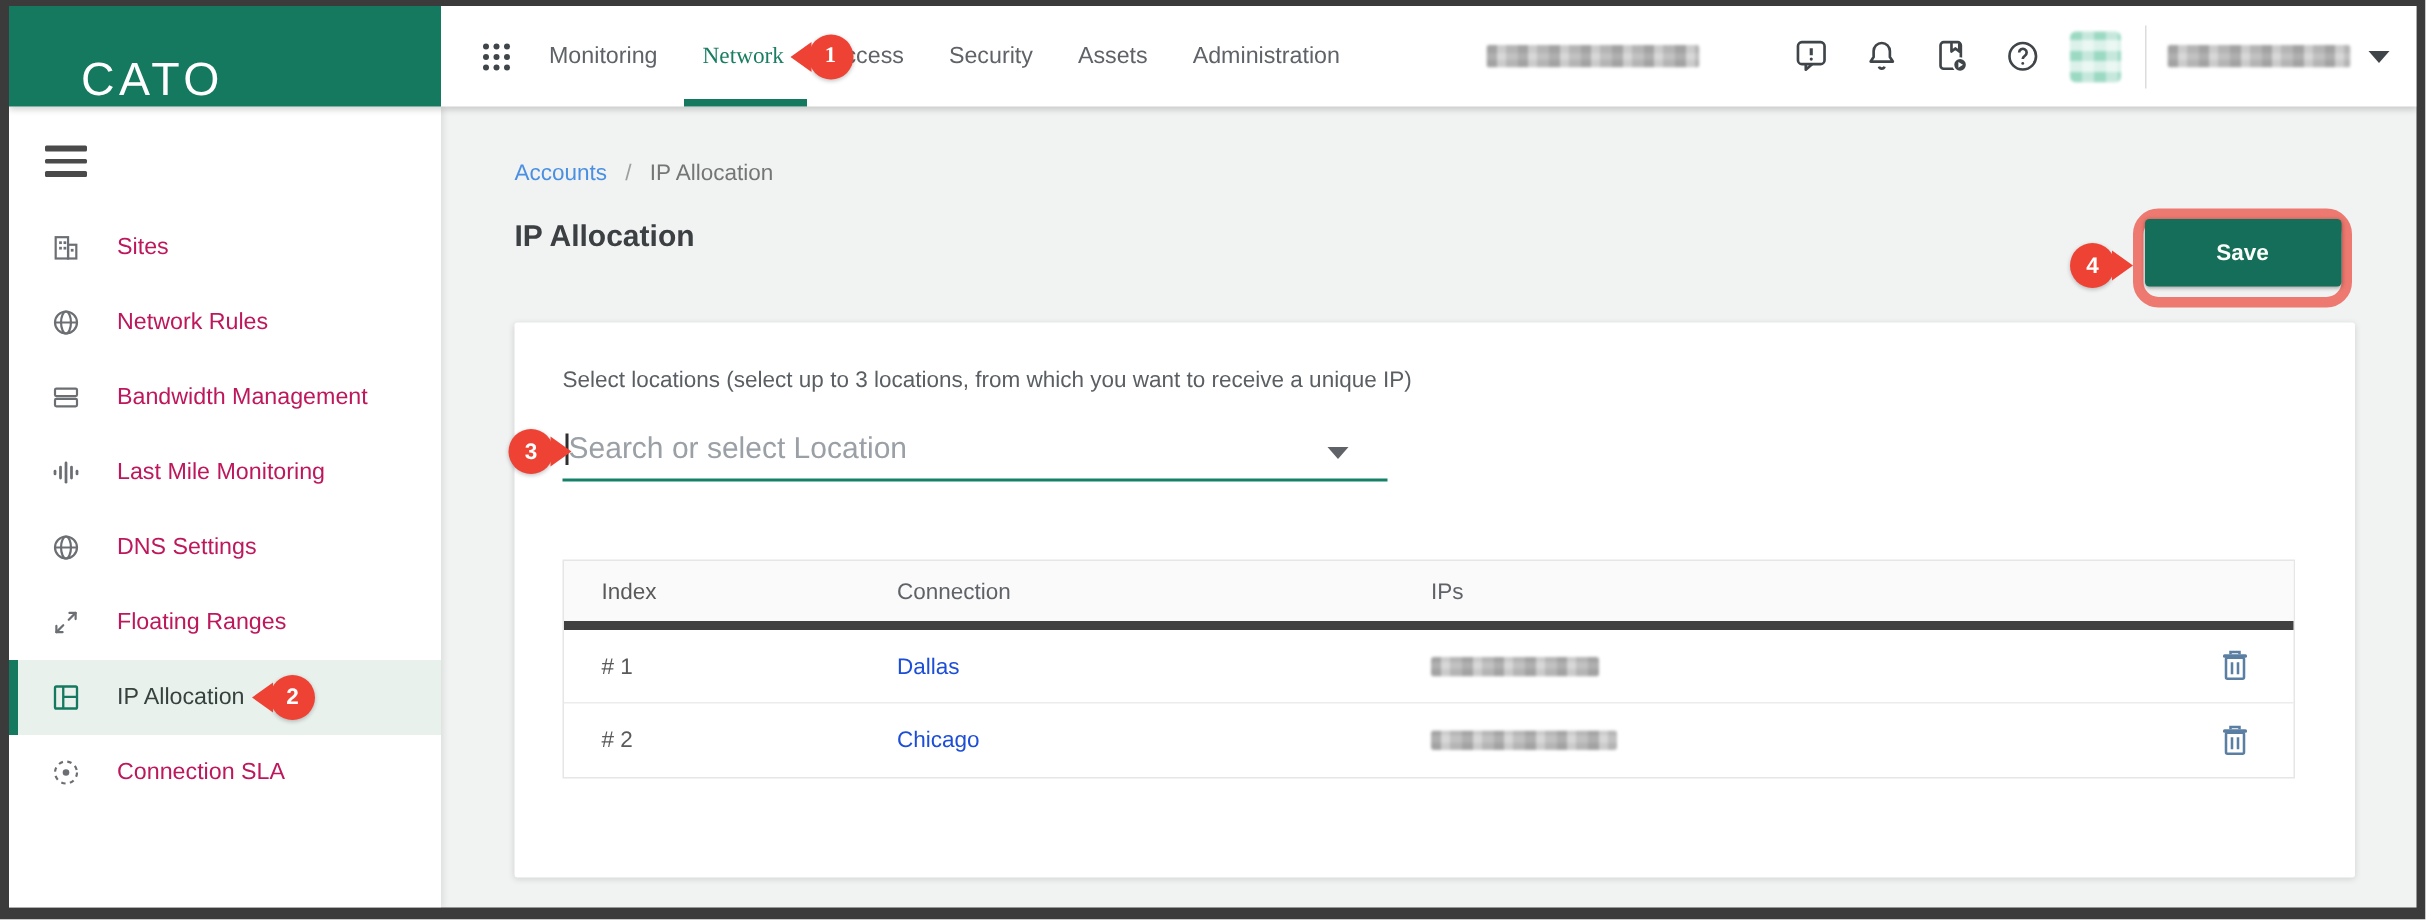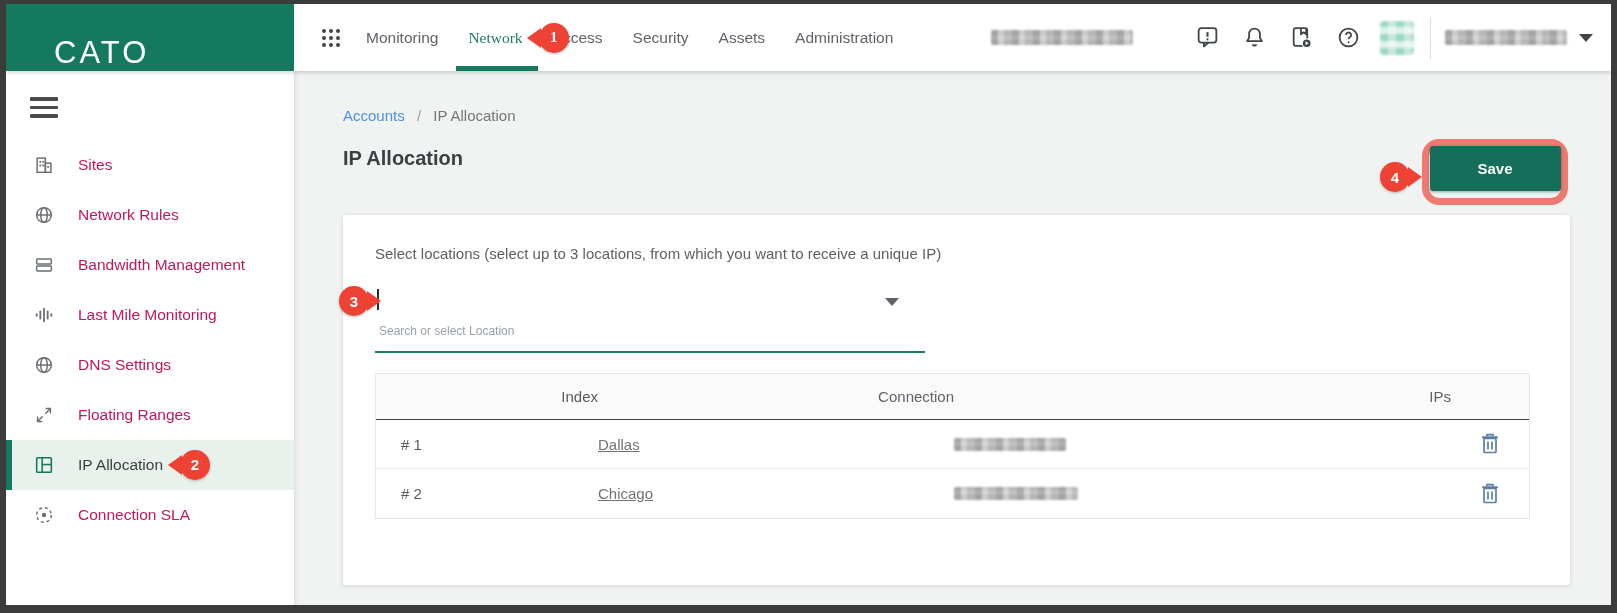--- a/index.html
+++ b/index.html
@@ -117,38 +117,38 @@
   .card {
     position:absolute; left:49px; top:144px; width:1227px; height:370px;
     background:#fff; border-radius:2px;
     box-shadow:0 1px 4px rgba(60,64,67,.18);
   }
   .instruction { position:absolute; left:32px; top:30px; font-size:15px; color:#5a5f63; }
   .search-wrap { position:absolute; left:32px; top:68px; width:550px; height:38px; }
   .search-input {
     width:100%; height:100%; border:none; outline:none;
     border-bottom:2px solid #17806a;
-    font-size:12px; color:#3c4043; font-family:inherit;
-    padding:0 36px 4px 4px; background:transparent;margin-top:32px;
+    font-size:20px; color:#3c4043; font-family:inherit;
+    padding:0 36px 4px 4px; background:transparent;
   }
   .search-input::placeholder { color:#9aa0a6; }
   .text-caret { position:absolute; left:2px; top:6px; width:1.5px; height:21px; background:#2f2f2f; }
   .select-arrow {
     position:absolute; right:26px; top:15px; width:0; height:0; cursor:pointer;
     border-left:7px solid transparent; border-right:7px solid transparent;
     border-top:8px solid #5f6368;
   }
 
   .ip-table { position:absolute; left:32px; top:158px; width:1155px; border:1px solid #e6e6e6; background:#fff; }
   .t-row { display:grid; grid-template-columns:222px 356px 1fr 78px; align-items:center; }
-  .t-head { height:46px; background:#fafafa; border-bottom:1px solid #404040; color:#5f6368; font-size:15px;text-align:right; }
+  .t-head { height:46px; background:#fafafa; border-bottom:6px solid #404040; color:#5f6368; font-size:15px; }
   .t-body-row { height:49px; border-bottom:1px solid #ececec; font-size:15px; }
   .t-body-row:last-child { border-bottom:none; }
   .cell-index { padding-left:25px; color:#5a5a5a; }
-  .cell-loc { color:#737373;text-decoration:underline; }
+  .cell-loc { color:#1d4ed8; }
   .cell-ip {}
   .ip-redacted { height:13px; border-radius:2px; }
   .trash-btn { width:34px; height:34px; display:flex; align-items:center; justify-content:center; cursor:pointer; justify-self:center; background:none; border:none; }
 
   
   .badge {
     position:absolute; width:30px; height:30px; border-radius:50%;
     background:#ee4234; color:#fff; font-size:15px; font-weight:700;
     display:flex; align-items:center; justify-content:center;
     z-index:60; box-shadow:0 1px 3px rgba(0,0,0,.25);

